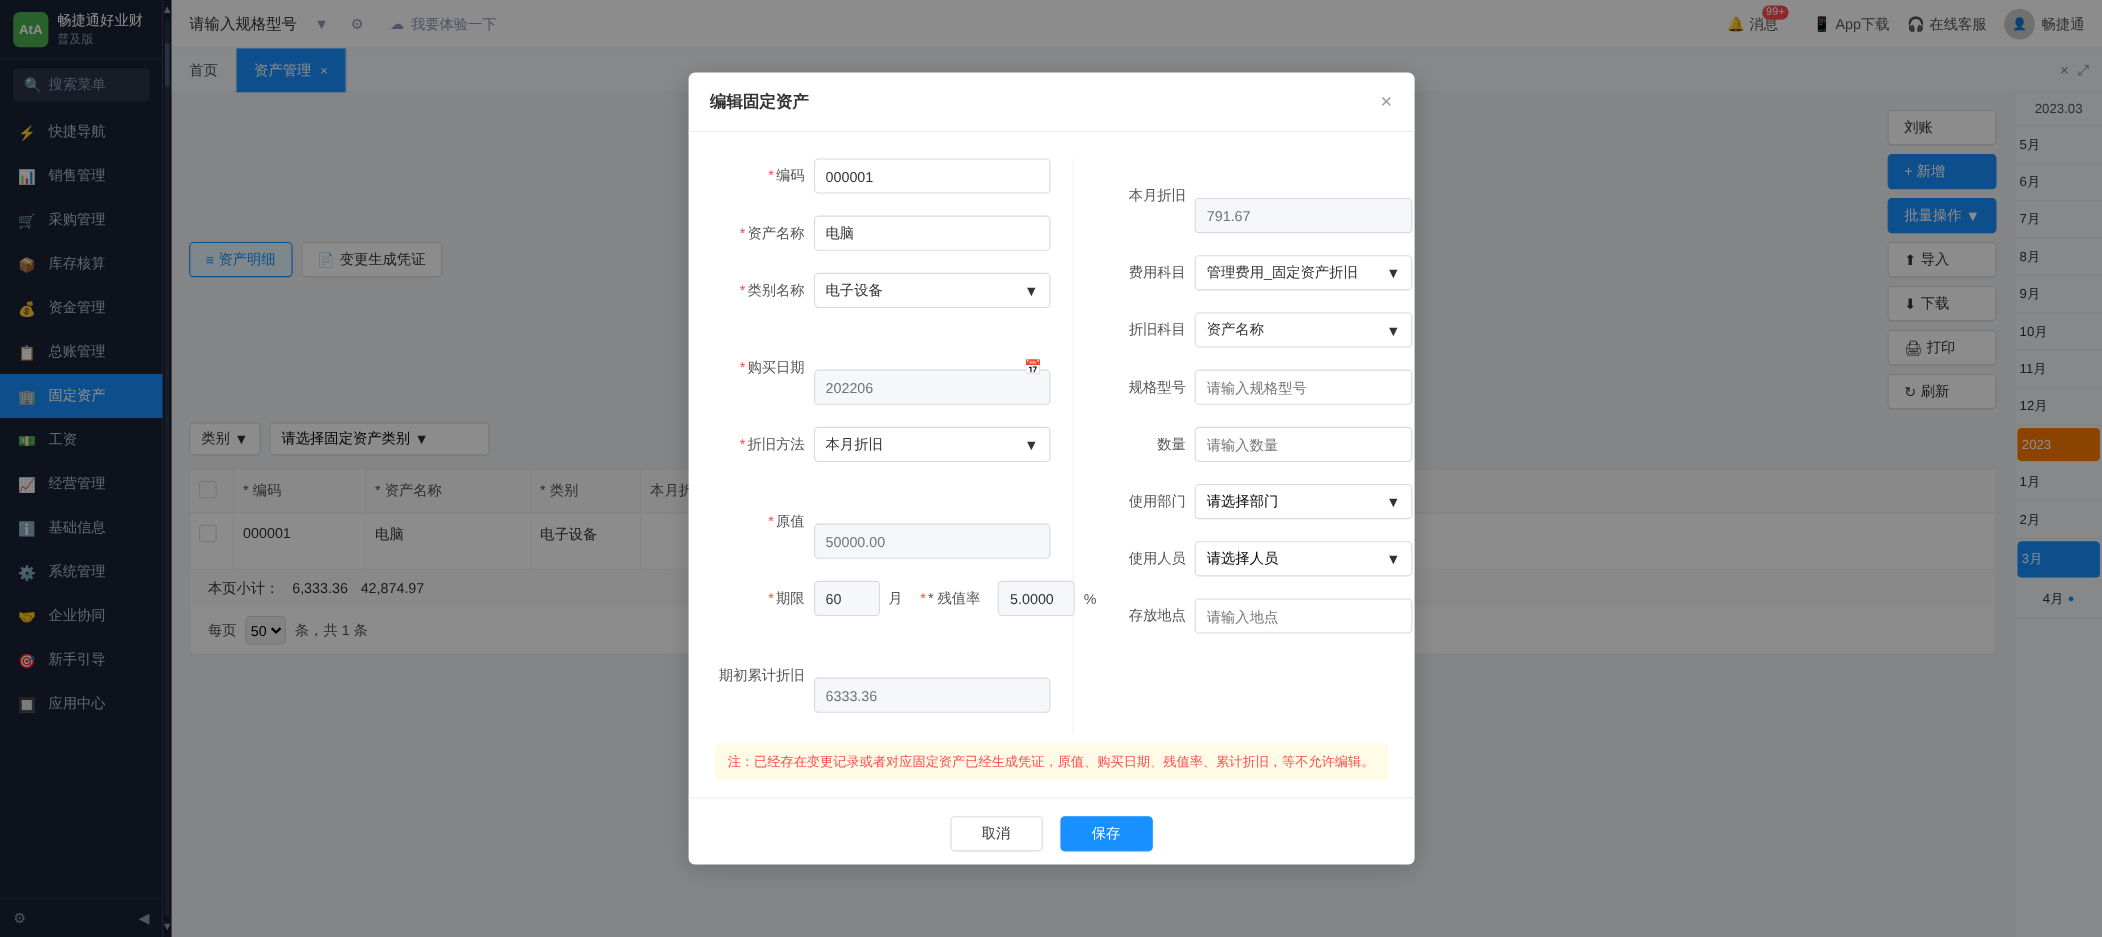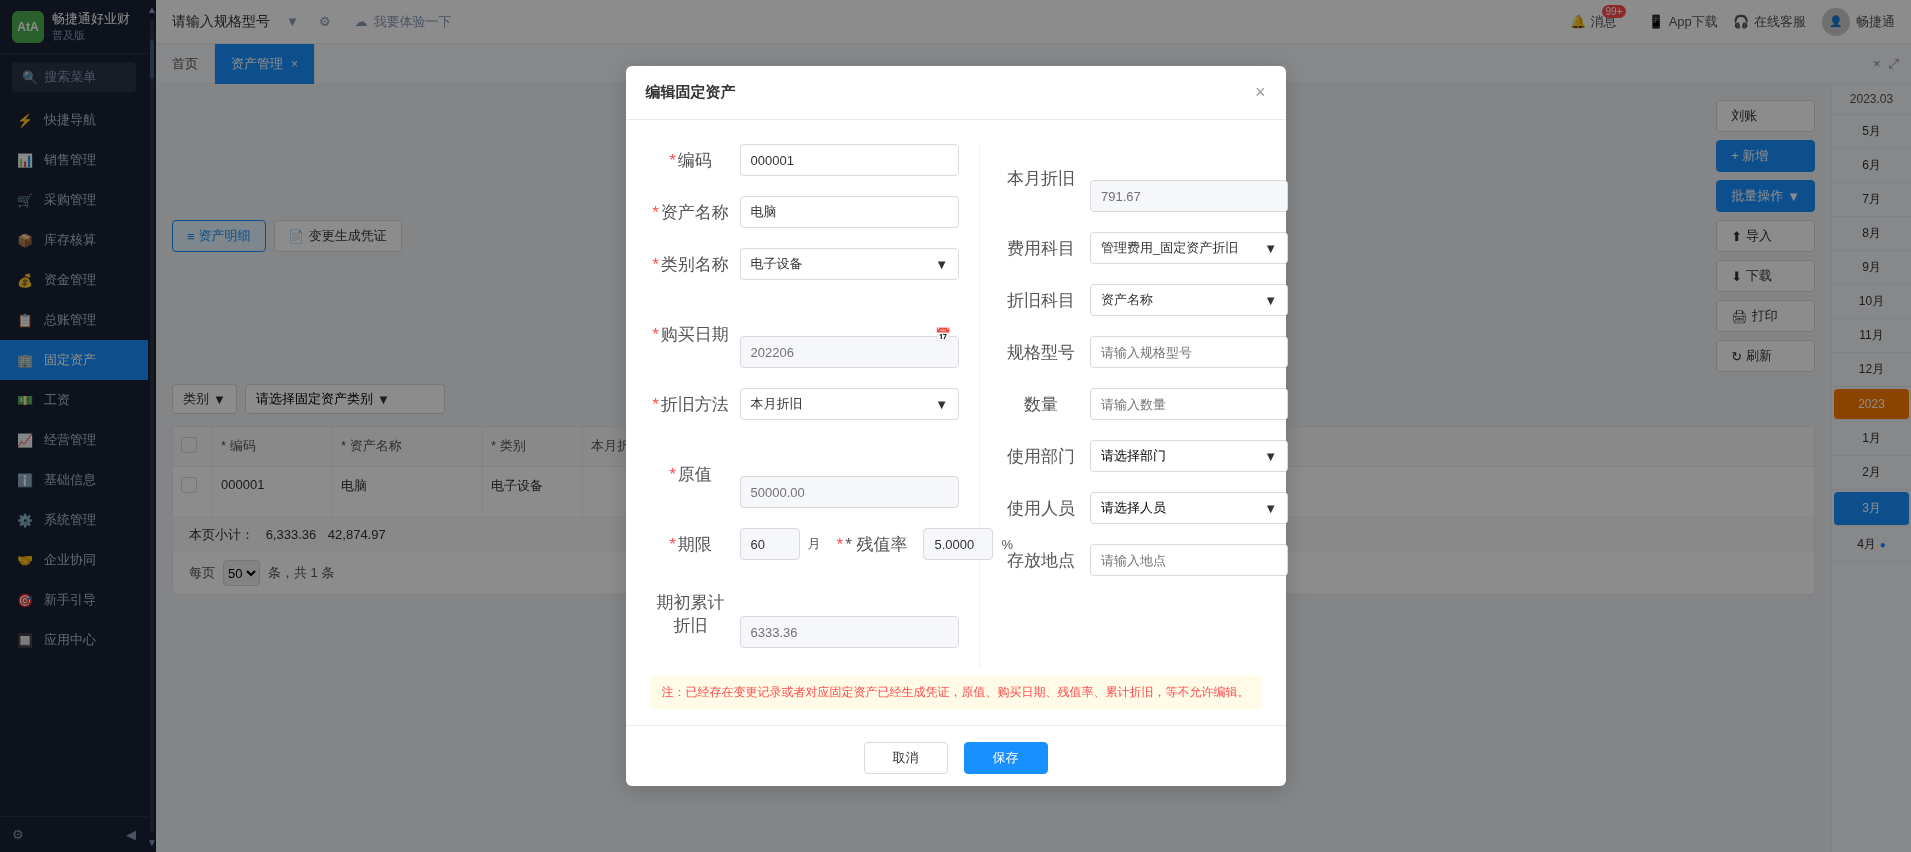--- a/index.html
+++ b/index.html
@@ -63,35 +63,35 @@
     .th { padding: 10px 8px; font-size: 13px; font-weight: 500; color: #555; border-right: 1px solid #e8ecf0; }
     .th:last-child { border-right: none; }
     .table-row-data { display: grid; grid-template-columns: 40px 120px 150px 100px 100px 120px 120px 100px 100px; border-bottom: 1px solid #f0f2f5; }
     .td { padding: 10px 8px; font-size: 13px; color: #333; border-right: 1px solid #f0f2f5; }
     .td:last-child { border-right: none; }
     .table-footer { padding: 8px 16px; display: flex; align-items: center; gap: 8px; font-size: 13px; color: #555; }
     .subtotal-row { padding: 8px 16px; background: #fafafa; font-size: 13px; color: #333; }
 
     
     .right-panel { width: 80px; background: #f5f7fa; border-left: 1px solid #e8ecf0; display: flex; flex-direction: column; }
-    .right-month { padding: 8px 4px; text-align: center; font-size: 12px; color: #333; border-bottom: 1px solid #e8ecf0; cursor: pointer; }
+    .right-month { padding: 8px 4px; font-size: 12px; color: #333; border-bottom: 1px solid #e8ecf0; cursor: pointer; }
     .right-month.active { background: #ff7a00; color: white; border-radius: 4px; margin: 2px; }
     .right-month.highlight { background: #1890ff; color: white; border-radius: 4px; margin: 2px; }
     .right-header { padding: 8px 4px; font-size: 12px; color: #555; text-align: center; border-bottom: 1px solid #e8ecf0; }
 
     
     .modal-overlay { position: fixed; top: 0; left: 0; right: 0; bottom: 0; background: rgba(0,0,0,0.45); z-index: 1000; display: flex; align-items: center; justify-content: center; }
     .modal { background: white; border-radius: 6px; width: 660px; max-height: 720px; box-shadow: 0 4px 24px rgba(0,0,0,0.18); }
     .modal-header { padding: 16px 20px; border-bottom: 1px solid #e8ecf0; display: flex; align-items: center; justify-content: space-between; }
     .modal-title { font-size: 15px; font-weight: 600; color: #333; }
     .modal-close { cursor: pointer; color: #999; font-size: 18px; }
     .modal-body { padding: 24px 24px 16px; }
     .modal-grid { display: grid; grid-template-columns: 1fr 1fr; gap: 0; }
     .form-row { display: flex; align-items: center; margin-bottom: 20px; gap: 0; }
-    .form-label { width: 90px; text-align: center; font-size: 17px; color: #555; flex-shrink: 0; padding-right: 8px; }
+    .form-label { width: 90px; text-align: right; font-size: 13px; color: #555; flex-shrink: 0; padding-right: 8px; }
     .required::before { content: '*'; color: #ff4d4f; margin-right: 2px; }
     .form-input { flex: 1; height: 32px; border: 1px solid #d9d9d9; border-radius: 4px; padding: 0 10px; font-size: 13px; color: #333; outline: none; }
     .form-input.readonly { background: #f5f7fa; color: #737373; margin-top: 36px; }
     .form-input-wrap { flex: 1; position: relative; }
     .form-input-icon { position: absolute; right: 8px; top: 50%; transform: translateY(-50%); color: #bbb; cursor: pointer; }
     .form-select { flex: 1; height: 32px; border: 1px solid #d9d9d9; border-radius: 4px; padding: 0 10px; font-size: 13px; color: #333; outline: none; display: flex; align-items: center; justify-content: space-between; cursor: pointer; background: white; }
     .form-select-placeholder { color: #000000; }
     .inline-group { display: flex; align-items: center; gap: 8px; flex: 1; }
     .inline-input { height: 32px; border: 1px solid #d9d9d9; border-radius: 4px; padding: 0 10px; font-size: 13px; color: #333; outline: none; }
     .inline-label { font-size: 13px; color: #555; white-space: nowrap; }

